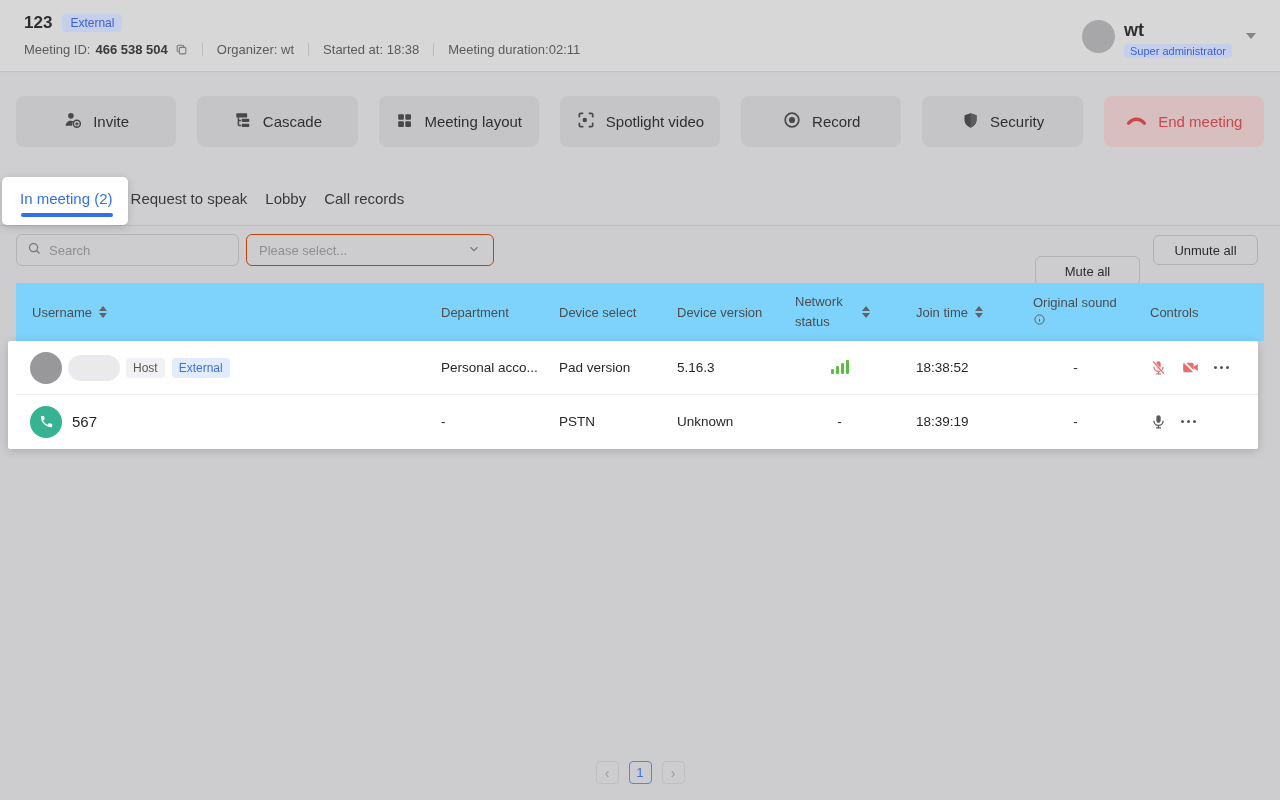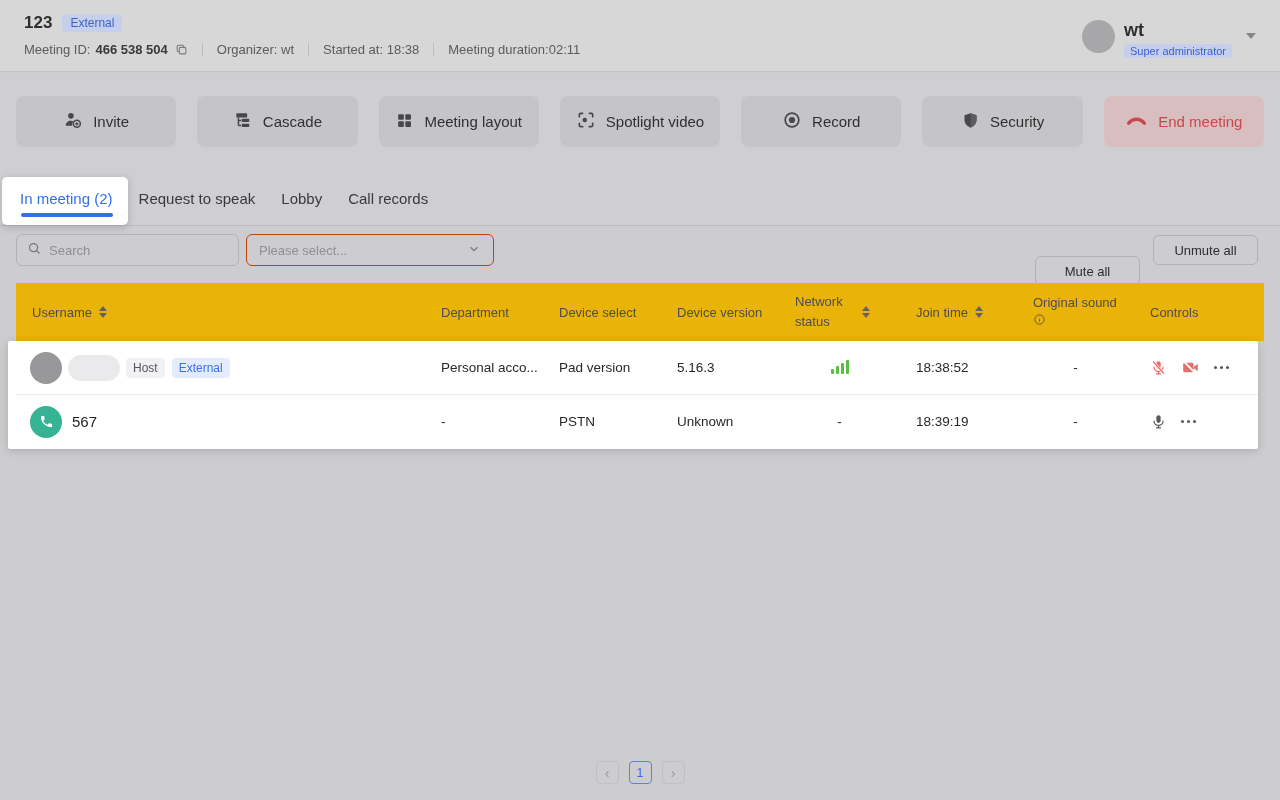--- a/index.html
+++ b/index.html
@@ -27,36 +27,36 @@
   
   .toolbar { position:absolute; top:73px; left:0; right:0; height:97px; background:#cfcfd1; }
   .toolbar-inner { position:absolute; top:23px; left:16px; right:16px; display:flex; gap:21px; }
   .tbtn { flex:1; height:51px; border-radius:8px; background:#c5c5c7; display:flex; align-items:center; justify-content:center; gap:10px; font-size:15px; color:#303032; cursor:pointer; }
   .tbtn.end { background:#d8bebf; color:#c8484d; }
   .tbtn svg { flex:0 0 auto; }
 
   
   .tabbar { position:absolute; top:170px; left:0; right:0; height:56px; background:#cfcfd1; border-bottom:1px solid #bfbfc1; }
   .tab-spotlight { position:absolute; left:2px; top:7px; width:126px; height:48px; background:#ffffff; border-radius:5px; box-shadow:0 2px 8px rgba(0,0,0,.18); }
-  .tabs { position:absolute; left:20px; top:0; height:56px; display:flex; gap:26px; align-items:stretch; }
+  .tabs { position:absolute; left:20px; top:0; height:56px; display:flex; gap:18px; align-items:stretch; }
   .tab { position:relative; font-size:15px; color:#3a3a3d; display:flex; align-items:center; cursor:pointer; }
   .tab.active { color:#3370e8; }
   .tab.active::after { content:""; position:absolute; left:1px; right:0; bottom:9px; height:4px; border-radius:2px; background:#3370e8; }
 
   
   .search-box { position:absolute; left:16px; top:234px; width:223px; height:32px; border:1px solid #b3b3b5; border-radius:6px; display:flex; align-items:center; padding:0 10px; gap:7px; }
   .search-box input { border:none; outline:none; background:transparent; font-size:13px; color:#333; width:100%; }
   .search-box input::placeholder { color:#8f8f92; }
   .select-box { position:absolute; left:246px; top:234px; width:248px; height:32px; border:1px solid #c2410c; border-radius:6px; display:flex; align-items:center; justify-content:space-between; padding:0 12px; font-size:13px; color:#8f8f92; cursor:pointer; }
   .ghost-btn { position:absolute; top:235px; height:30px; border:1px solid #b1b1b3; border-radius:6px; background:transparent; font-size:13px; color:#2d2d2f; display:flex; align-items:center; justify-content:center; cursor:pointer; }
   .btn-mute { left:1035px; width:105px;margin-top:21px; }
   .btn-unmute { left:1153px; width:105px; }
 
   
-  .thead { position:absolute; top:283px; left:16px; width:1248px; height:58px; background:#eab308;
+  .thead { position:absolute; top:283px; left:16px; width:1248px; height:58px; background:#7dd3fc;
            display:grid; grid-template-columns:409px 118px 118px 118px 121px 117px 117px 130px;
            align-items:center; font-size:13px; color:#4d4d50; }
   .th { padding-left:16px; display:flex; align-items:center; gap:7px; }
   .th-network .lbl { width:60px; line-height:1.55; }
   .th-sound { flex-direction:column; align-items:flex-start; gap:3px; }
   .sort { display:flex; flex-direction:column; gap:2px; cursor:pointer; }
   .sort i { display:block; width:0; height:0; border-left:4px solid transparent; border-right:4px solid transparent; }
   .sort .up { border-bottom:5px solid #636366; }
   .sort .dn { border-top:5px solid #636366; }
 

